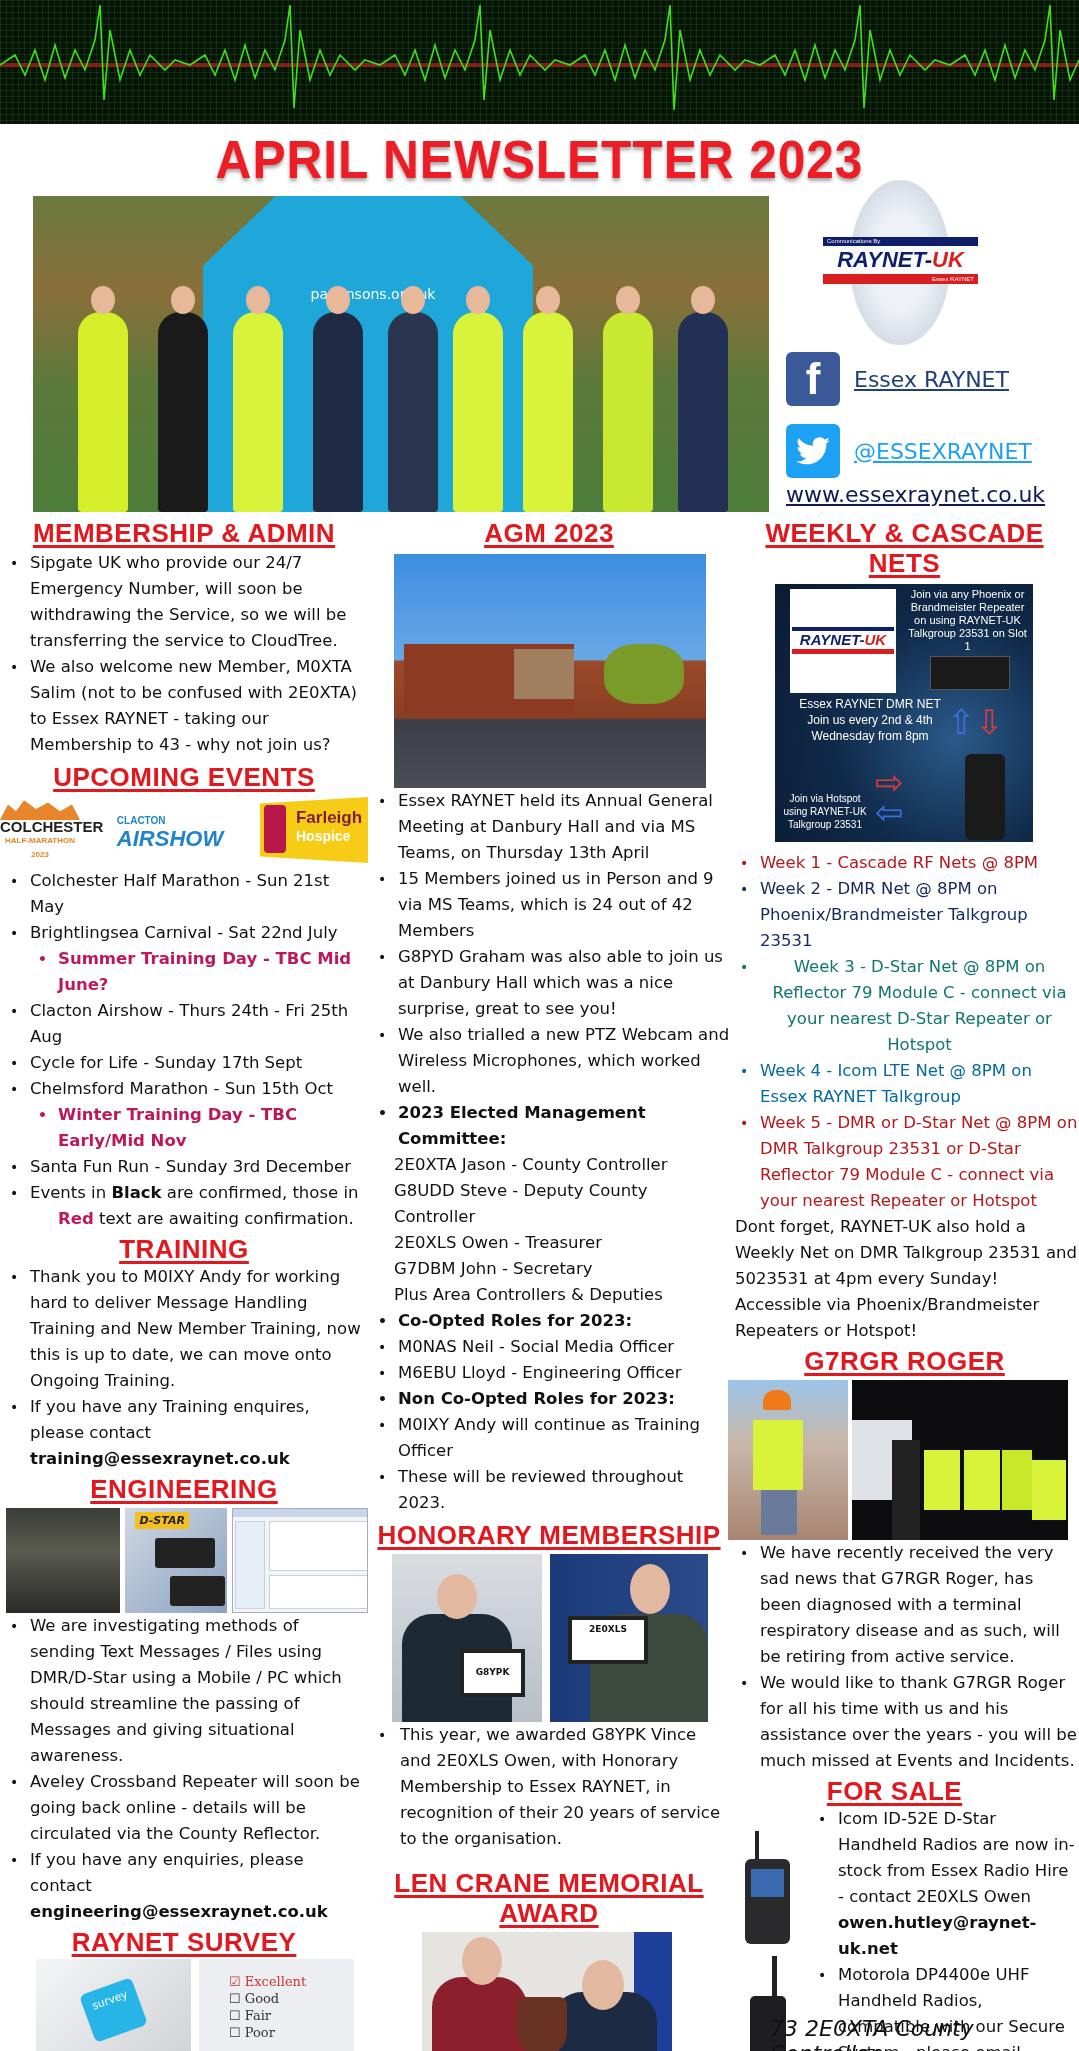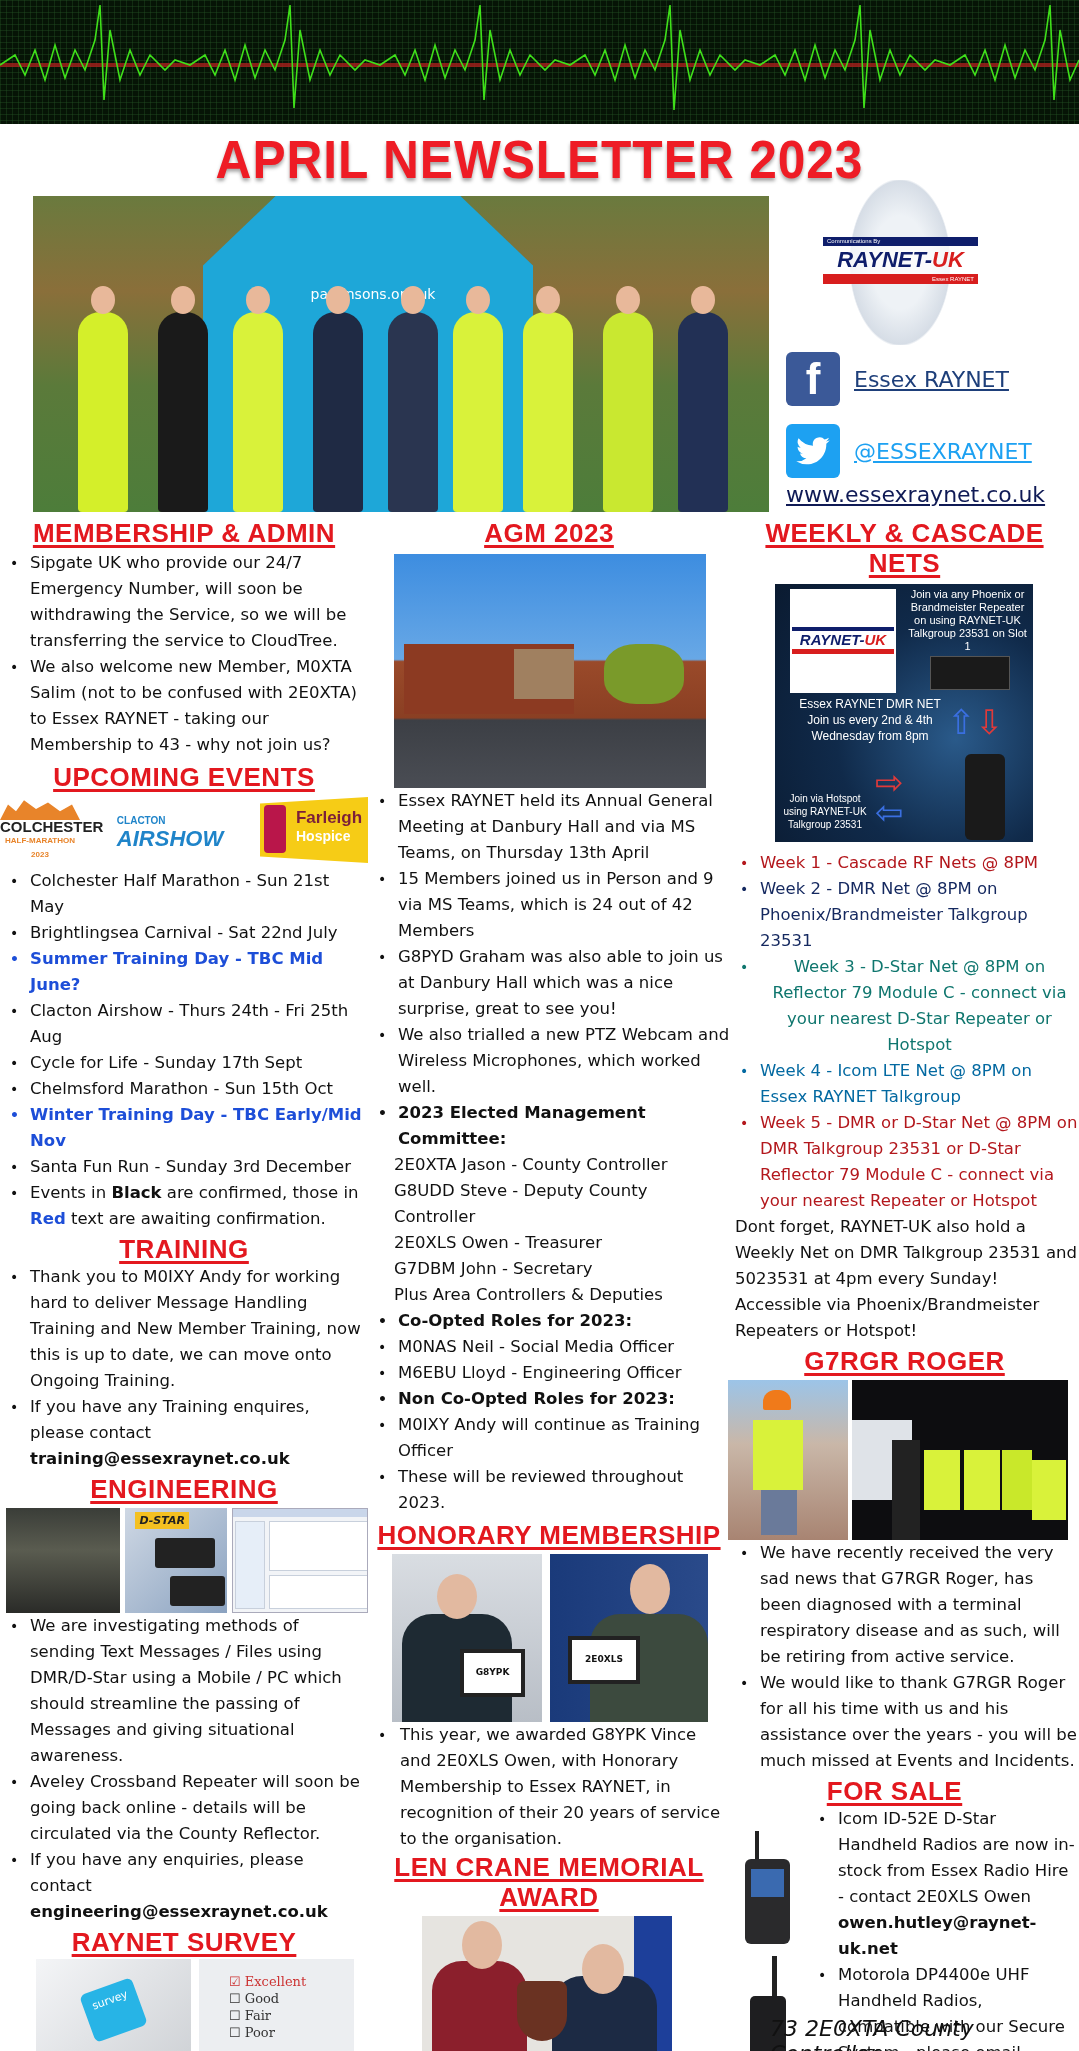--- a/index.html
+++ b/index.html
@@ -38,21 +38,21 @@
   .fb-link { color: #1e3f7a; }
   .tw-link { color: #1da1f2; }
   .web-link { position: absolute; left: 786px; top: 482px; font-size: 22px; color: #0f1a55; text-decoration: underline; }
 
   .col { position: absolute; }
   h2 { font-family: "Liberation Sans", sans-serif; font-weight: bold; color: #e3181f; text-align: center; font-size: 26px;
     line-height: 30px; text-decoration: underline; text-decoration-thickness: 3px; text-underline-offset: 3px; letter-spacing: 0.5px; }
   ul { list-style: none; }
   li { position: relative; padding-left: 30px; font-size: 16.5px; line-height: 26px; }
   li::before { content: "•"; position: absolute; left: 10px; top: 0; font-size: 14px; }
-  .red { color: #1d4ed8; }
+  .red { color: #be185d; margin-left: 28px; }
   b { font-weight: bold; }
   .indent { padding-left: 30px; font-size: 16.5px; line-height: 26px; }
 
   .event-logos { display: flex; align-items: center; justify-content: space-between; height: 76px; padding: 0 0; }
   .colch { font-family: "Liberation Sans", sans-serif; font-weight: bold; font-size: 15px; color: #222; width: 80px; text-align: center; line-height: 14px; }
   .colch small { display: block; color: #e8842a; font-size: 8px; }
   .colch .sky { display:block; height: 22px; background: #e8842a; clip-path: polygon(0 100%,10% 30%,20% 60%,30% 10%,45% 50%,60% 20%,75% 60%,90% 30%,100% 100%); }
   .airshow { font-family: "Liberation Sans", sans-serif; font-weight: bold; font-style: italic; font-size: 22px; color: #1f84c9; text-align: left; line-height: 18px; }
   .airshow small { display: block; font-size: 10px; font-style: normal; }
   .farleigh { width: 108px; height: 66px; background: #f6cc16; clip-path: polygon(0 10%,100% 0,100% 100%,0 90%); color: #7b1f3a; font-weight: bold; font-size: 17px; padding: 12px 0 0 36px; font-family: "Liberation Sans", sans-serif; line-height: 18px; position: relative; }
@@ -211,27 +211,27 @@
   <h2 style="margin-top:4px;">HONORARY MEMBERSHIP</h2>
   <div class="img-row" style="margin:4px 0 0 24px;gap:8px;">
     <div class="img" style="width:150px;height:168px;background:linear-gradient(180deg,#d9dde2,#b8bec6);">
       <div style="position:absolute;left:10px;top:60px;width:110px;height:108px;background:#1e2a33;border-radius:30px 30px 0 0;"></div>
       <div style="position:absolute;left:45px;top:20px;width:40px;height:45px;background:#e2b9a0;border-radius:50%;"></div>
       <div style="position:absolute;left:68px;top:95px;width:65px;height:48px;background:#fff;border:4px solid #222;font-size:9px;font-weight:bold;text-align:center;padding-top:14px;">G8YPK</div>
     </div>
     <div class="img" style="width:158px;height:168px;background:linear-gradient(90deg,#1a3a7a,#2a4a8a);">
       <div style="position:absolute;left:40px;top:60px;width:118px;height:108px;background:#3c4a3e;border-radius:30px 30px 0 0;"></div>
       <div style="position:absolute;left:80px;top:10px;width:40px;height:50px;background:#e2b9a0;border-radius:50%;"></div>
-      <div style="position:absolute;left:18px;top:62px;width:72px;height:48px;background:#fff;border:4px solid #222;font-size:9px;font-weight:bold;text-align:center;padding-top:14px;margin-top:20px;">2E0XLS</div>
+      <div style="position:absolute;left:18px;top:62px;width:80px;height:48px;background:#fff;border:4px solid #222;font-size:9px;font-weight:bold;text-align:center;padding-top:4px;">2E0XLS</div>
     </div>
   </div>
   <ul>
     <li style="padding-left:32px;">This year, we awarded G8YPK Vince and 2E0XLS Owen, with Honorary Membership to Essex RAYNET, in recognition of their 20 years of service to the organisation.</li>
   </ul>
-  <h2 style="margin-top:0;">LEN CRANE MEMORIAL AWARD</h2>
+  <h2 style="margin-top:16px;">LEN CRANE MEMORIAL AWARD</h2>
   <div class="img" style="margin:4px 0 0 54px;width:250px;height:196px;background:linear-gradient(90deg,#e6e4e0 85%,#1d3f9a 85%);">
     <div style="position:absolute;left:10px;top:45px;width:95px;height:151px;background:#8b1f2c;border-radius:30px 30px 0 0;"></div>
     <div style="position:absolute;left:40px;top:5px;width:40px;height:48px;background:#e2b9a0;border-radius:50%;"></div>
     <div style="position:absolute;left:130px;top:60px;width:105px;height:136px;background:#1c2a44;border-radius:30px 30px 0 0;"></div>
     <div style="position:absolute;left:160px;top:28px;width:42px;height:50px;background:#e2b9a0;border-radius:50%;"></div>
     <div style="position:absolute;left:95px;top:65px;width:50px;height:60px;background:#6a3222;border-radius:8px 8px 25px 25px;"></div>
   </div>
 
 </div>
 

